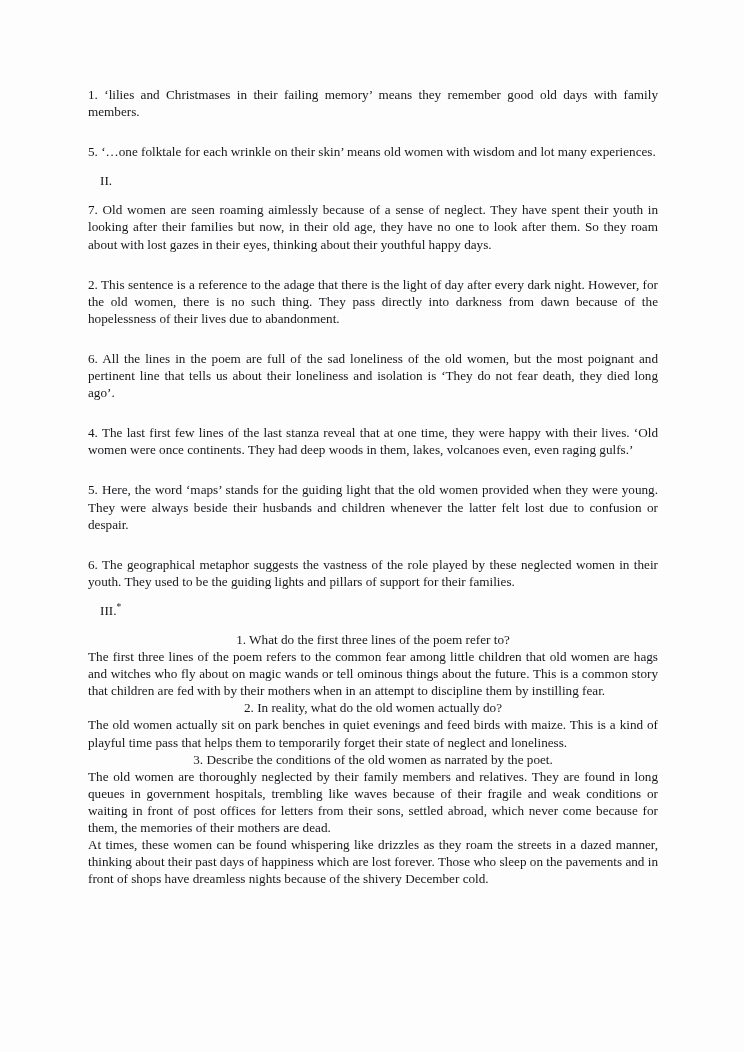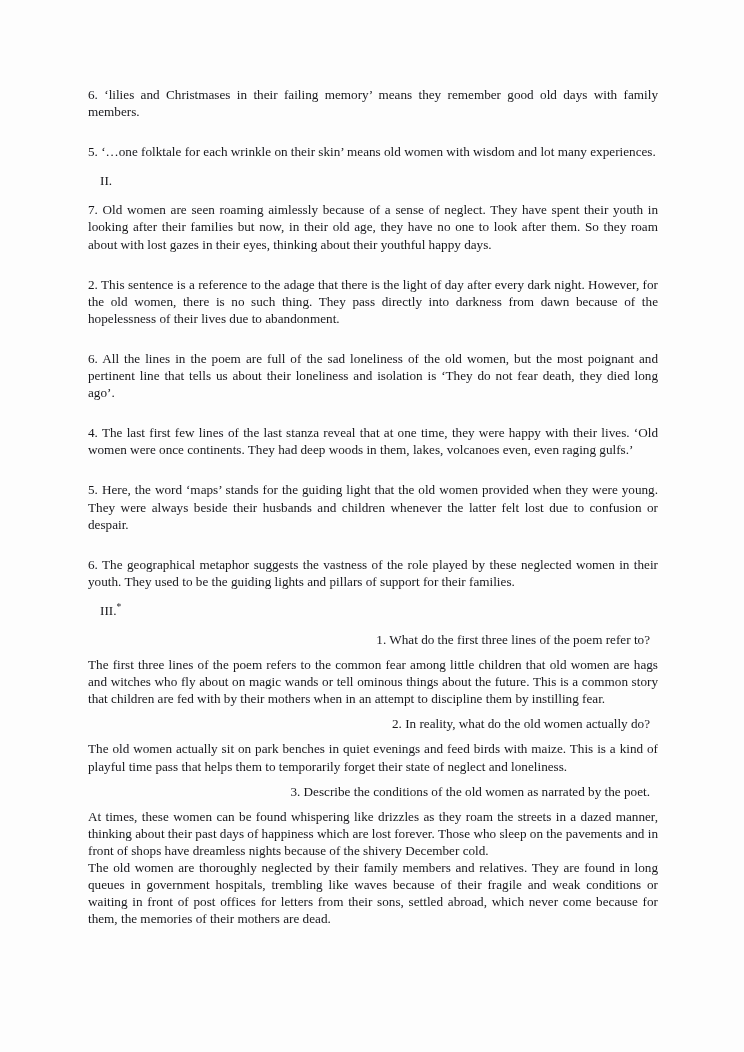--- a/index.html
+++ b/index.html
@@ -39,36 +39,36 @@
   .gap-before {
     margin-top: 23px;
   }
   
   .section-head {
     margin: 12px;
     text-align: left;
   }
   
   .question-line {
-    margin: 8px;
-    text-align: right;
+    margin: 0;
+    text-align: center;
   }
   sup.asterisk {
     font-size: 0.72em;
     line-height: 0;
     vertical-align: super;
   }
 </style>
 </head>
 <body>
 
 <div class="page">
   <div class="text-column">
 
-    <p class="para">6. ‘lilies and Christmases in their failing memory’ means they remember good old days with family members.</p>
+    <p class="para">1. ‘lilies and Christmases in their failing memory’ means they remember good old days with family members.</p>
 
     <p class="para gap-before">5. ‘…one folktale for each wrinkle on their skin’ means old women with wisdom and lot many experiences.</p>
 
     <p class="section-head gap-before">II.</p>
 
     <p class="para">7. Old women are seen roaming aimlessly because of a sense of neglect. They have spent their youth in looking after their families but now, in their old age, they have no one to look after them. So they roam about with lost gazes in their eyes, thinking about their youthful happy days.</p>
 
     <p class="para gap-before">2. This sentence is a reference to the adage that there is the light of day after every dark night. However, for the old women, there is no such thing. They pass directly into darkness from dawn because of the hopelessness of their lives due to abandonment.</p>
 
     <p class="para gap-before">6. All the lines in the poem are full of the sad loneliness of the old women, but the most poignant and pertinent line that tells us about their loneliness and isolation is ‘They do not fear death, they died long ago’.</p>
@@ -84,18 +84,18 @@
     <p class="question-line">1. What do the first three lines of the poem refer to?</p>
 
     <p class="para">The first three lines of the poem refers to the common fear among little children that old women are hags and witches who fly about on magic wands or tell ominous things about the future. This is a common story that children are fed with by their mothers when in an attempt to discipline them by instilling fear.</p>
 
     <p class="question-line gap-before">2. In reality, what do the old women actually do?</p>
 
     <p class="para">The old women actually sit on park benches in quiet evenings and feed birds with maize. This is a kind of playful time pass that helps them to temporarily forget their state of neglect and loneliness.</p>
 
     <p class="question-line gap-before">3. Describe the conditions of the old women as narrated by the poet.</p>
 
+    <p class="para">The old women are thoroughly neglected by their family members and relatives. They are found in long queues in government hospitals, trembling like waves because of their fragile and weak conditions or waiting in front of post offices for letters from their sons, settled abroad, which never come because for them, the memories of their mothers are dead.</p>
+
     <p class="para">At times, these women can be found whispering like drizzles as they roam the streets in a dazed manner, thinking about their past days of happiness which are lost forever. Those who sleep on the pavements and in front of shops have dreamless nights because of the shivery December cold.</p>
-
-    <p class="para">The old women are thoroughly neglected by their family members and relatives. They are found in long queues in government hospitals, trembling like waves because of their fragile and weak conditions or waiting in front of post offices for letters from their sons, settled abroad, which never come because for them, the memories of their mothers are dead.</p>
 
   </div>
 </div>
 
 </body></html>

